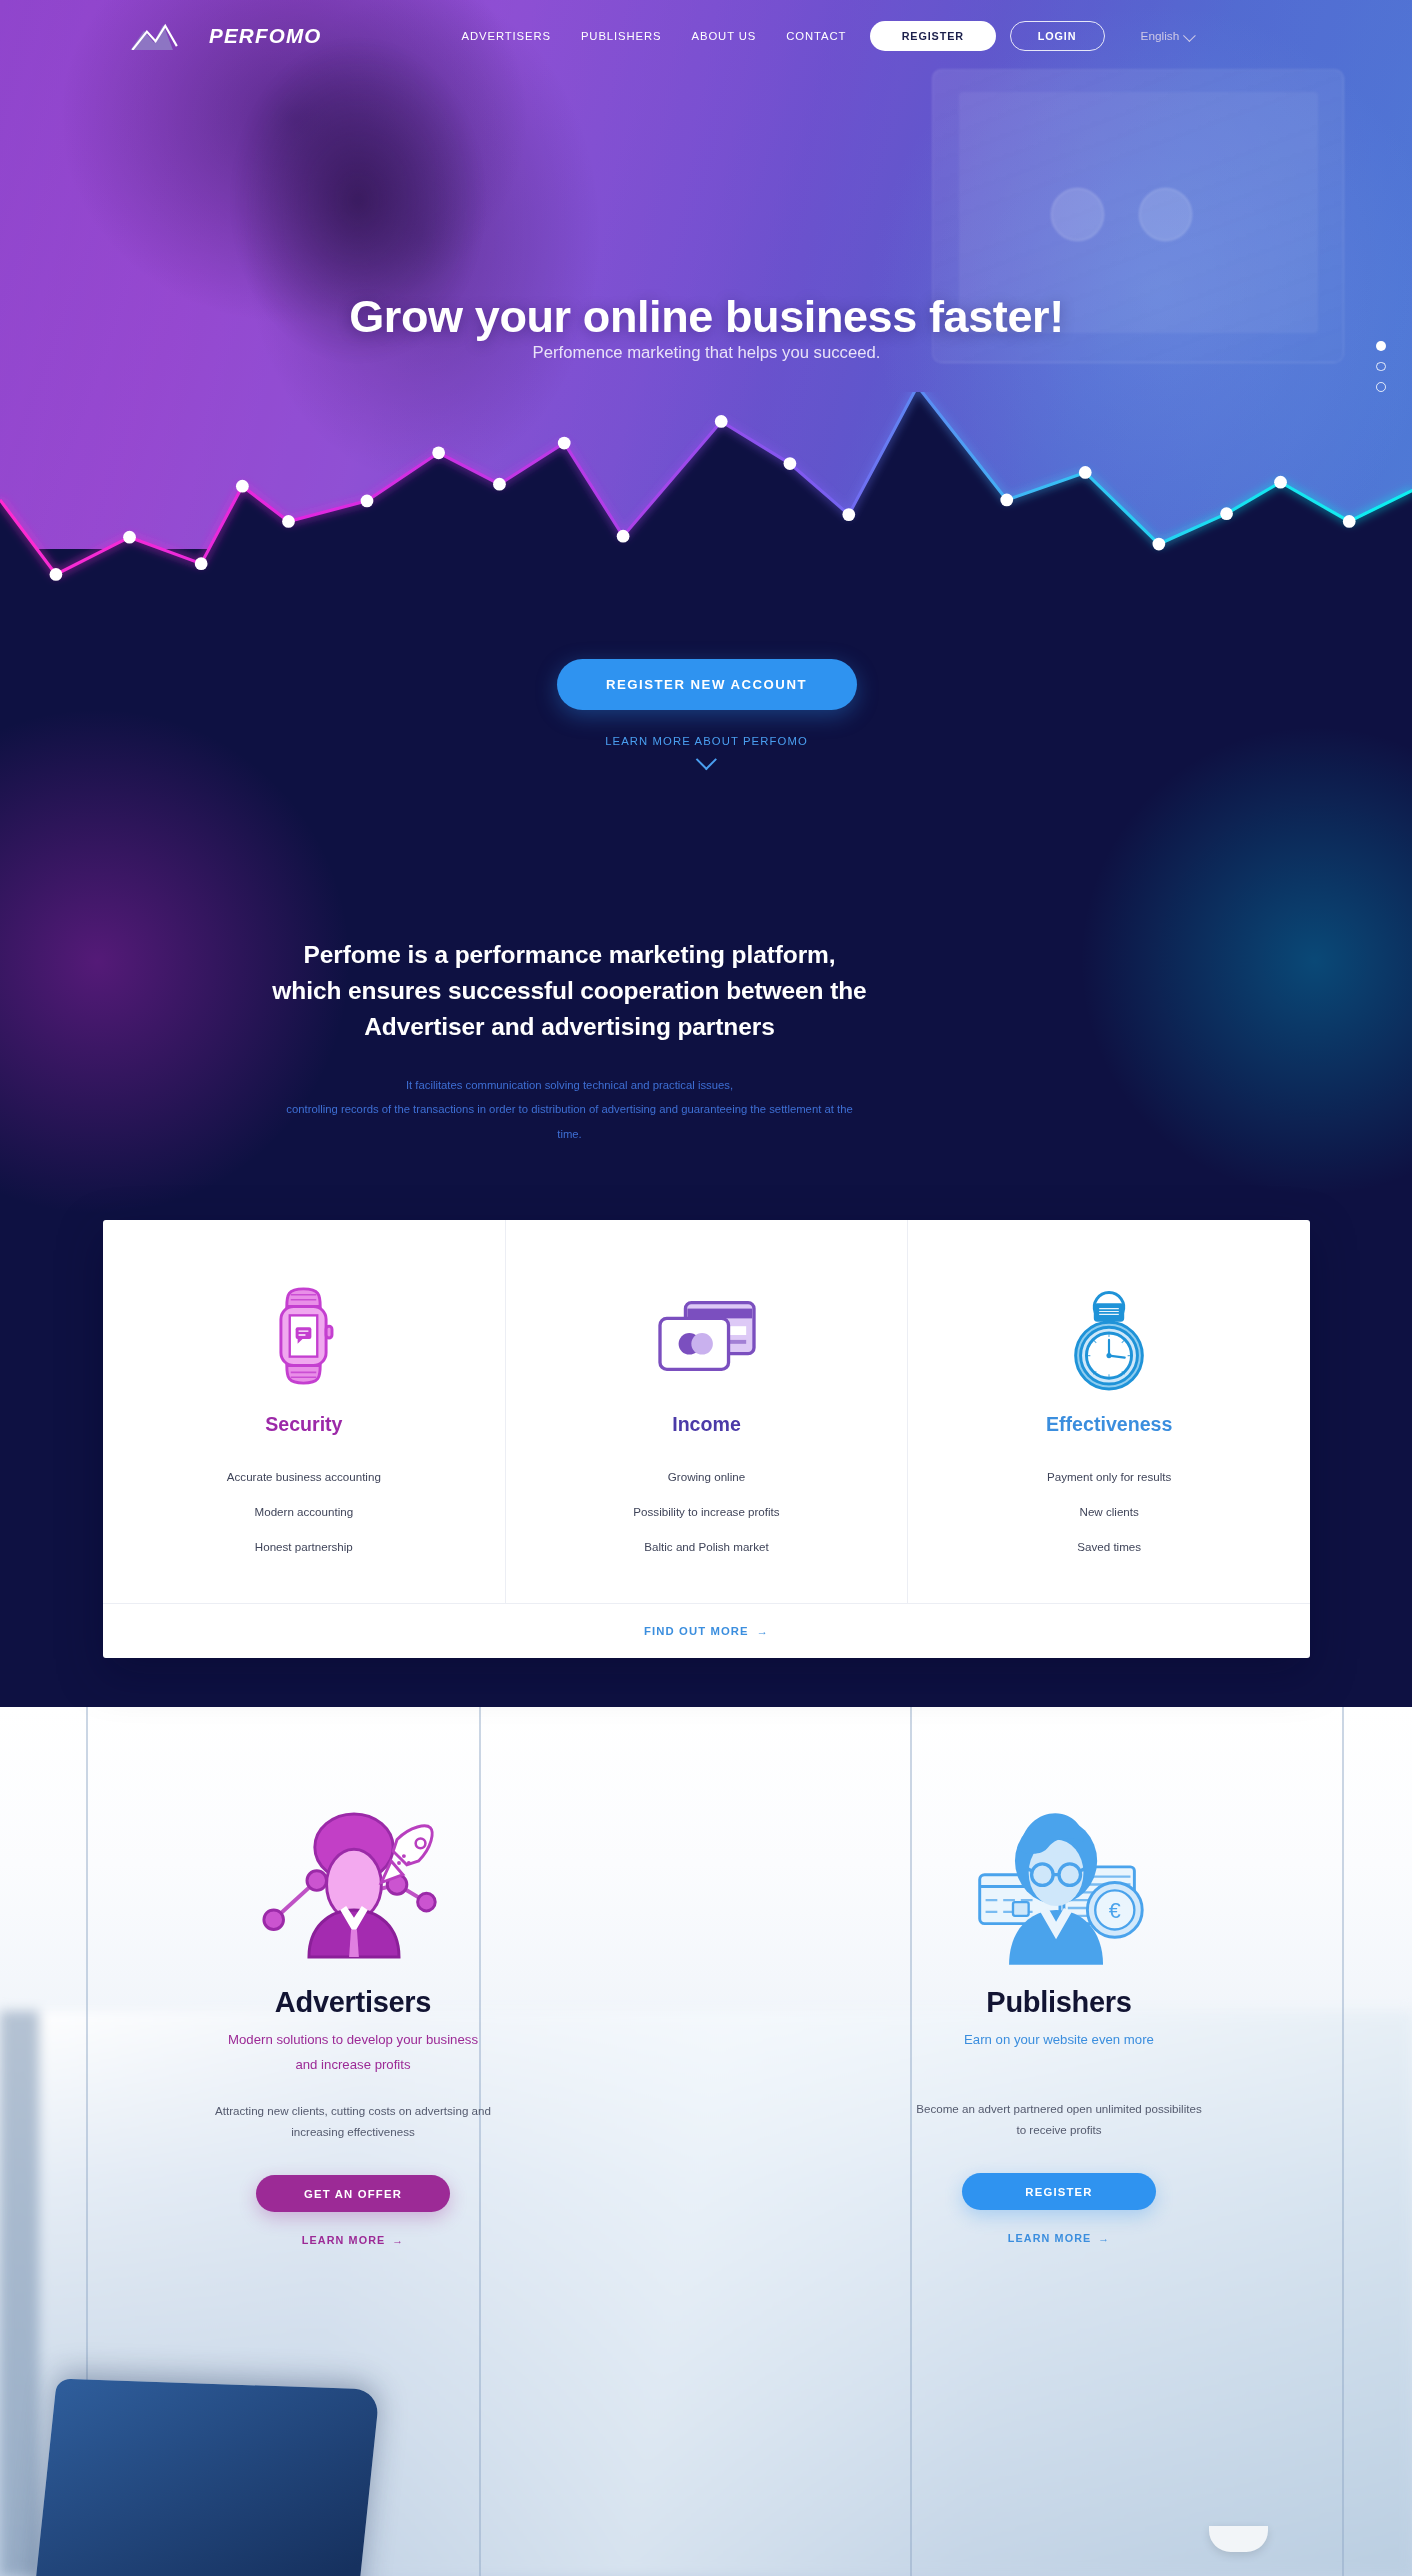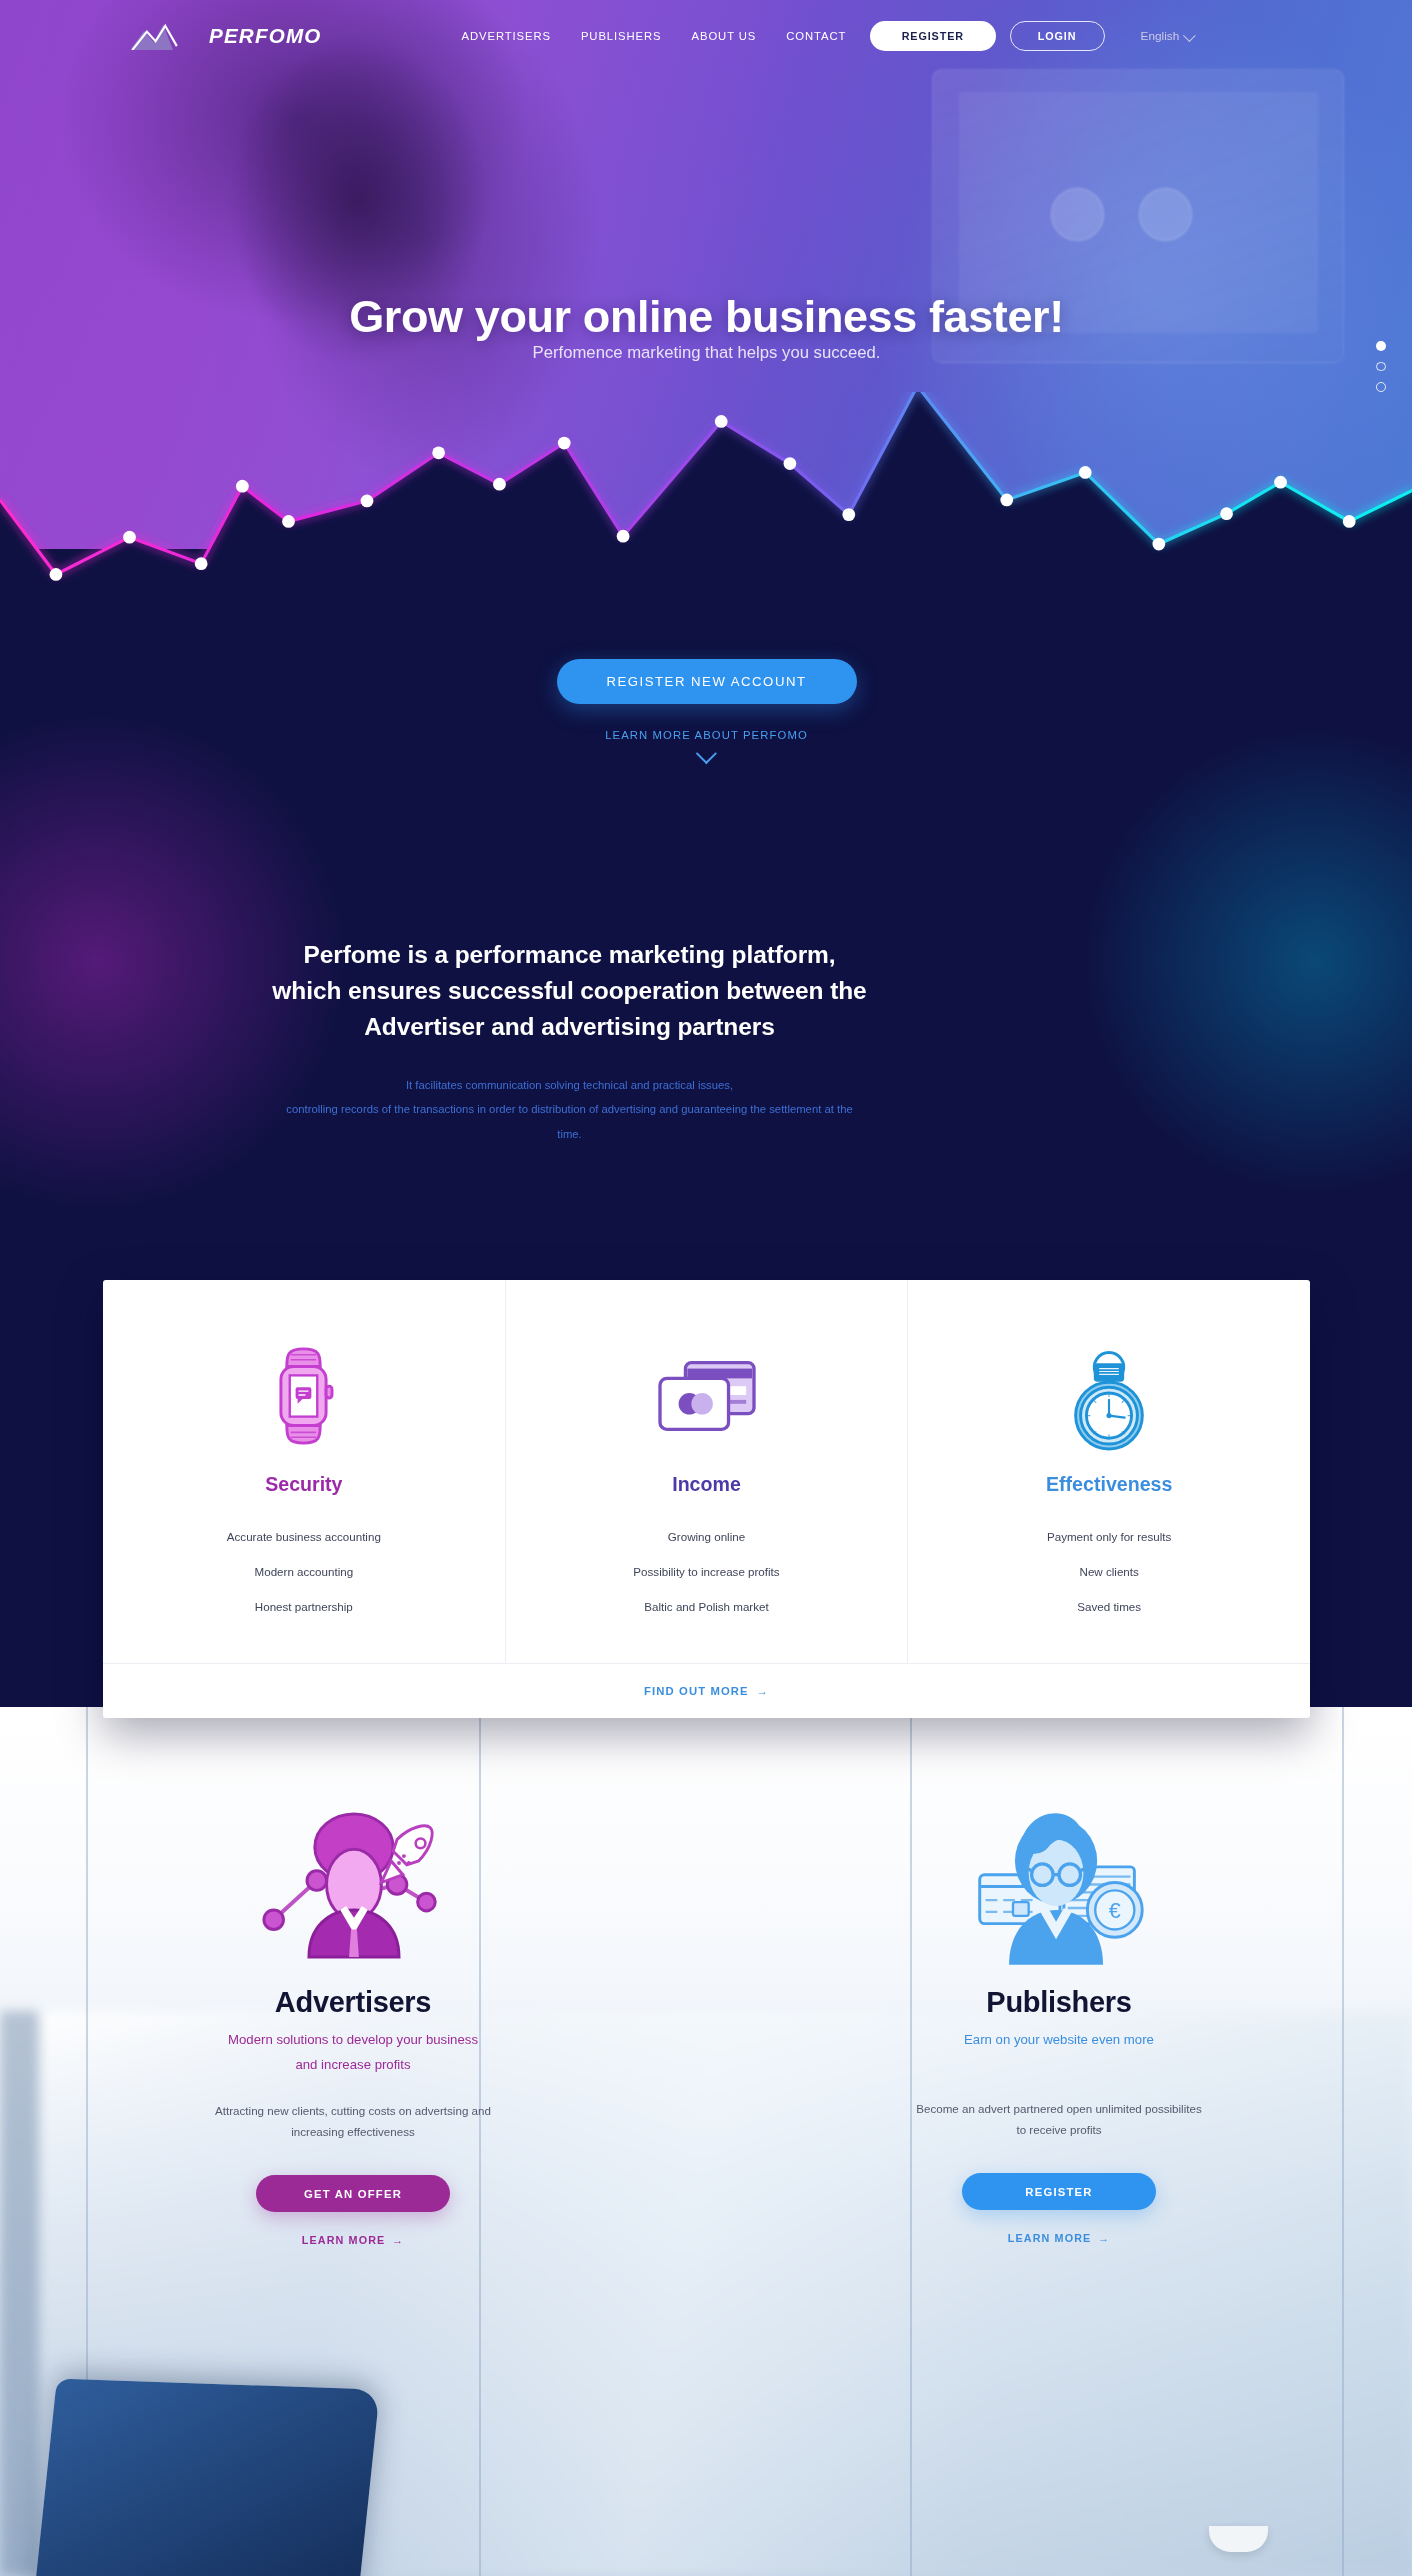--- a/index.html
+++ b/index.html
@@ -120,23 +120,23 @@
   }
   .darkglow2{
     position:absolute; right:-157px; top:706px; width:510px; height:510px;
     background:radial-gradient(ellipse at center, rgba(0,190,230,.32), rgba(0,190,230,0) 65%);
     z-index:3;
   }
 
   .cta-wrap{ position:absolute; top:659px; width:1413px; text-align:center; z-index:10; }
   .btn-primary{
     display:inline-flex; align-items:center; justify-content:center;
-    width:300px; height:45px; border-radius:26.5px;
+    width:300px; height:51px; border-radius:26.5px;
     background:#2f93f0; color:#fff; border:none; cursor:pointer;
-    font-size:13.2px; font-weight:normal; letter-spacing:1.5px;
+    font-size:13.2px; font-weight:bold; letter-spacing:1.5px;
     box-shadow:0 5.9px 21.6px rgba(47,147,240,.35);
   }
   .learn-link{
     display:block; margin-top:24.5px; color:#4a9ff0; font-size:11.3px;
     letter-spacing:1.1px; font-weight:500; text-decoration:none; cursor:pointer;
   }
   .chev-down{
     margin:5.9px auto 0; width:14.7px; height:14.7px;
     border-right:2px solid #4a9ff0; border-bottom:2px solid #4a9ff0;
     transform:rotate(45deg); cursor:pointer;
@@ -145,21 +145,21 @@
   .intro{ position:absolute; top:937px; width:1139px; text-align:center; z-index:10; }
   .intro h2{
     font-size:24.5px; line-height:36px; font-weight:bold; color:#fff; letter-spacing:-0.1px;
   }
   .intro p{
     margin-top:27.5px; font-size:11.3px; line-height:24.5px; color:#3e6fd4; font-weight:500;
   }
 
   
   .features{
-    position:absolute; left:103px; top:1280px; width:1207px; z-index:11;
+    position:absolute; left:103px; top:1220px; width:1207px; z-index:11;
     background:#fff; border-radius:2.9px;
     box-shadow:0 15.7px 45px rgba(5,6,40,.35);
     overflow:hidden;
   }
   .feat-row{ display:flex; }
   .feat{
     flex:1; padding:61px 33px 39px; text-align:center;
     border-right:1px solid #eceef4;
   }
   .feat:last-child{ border-right:none; }

